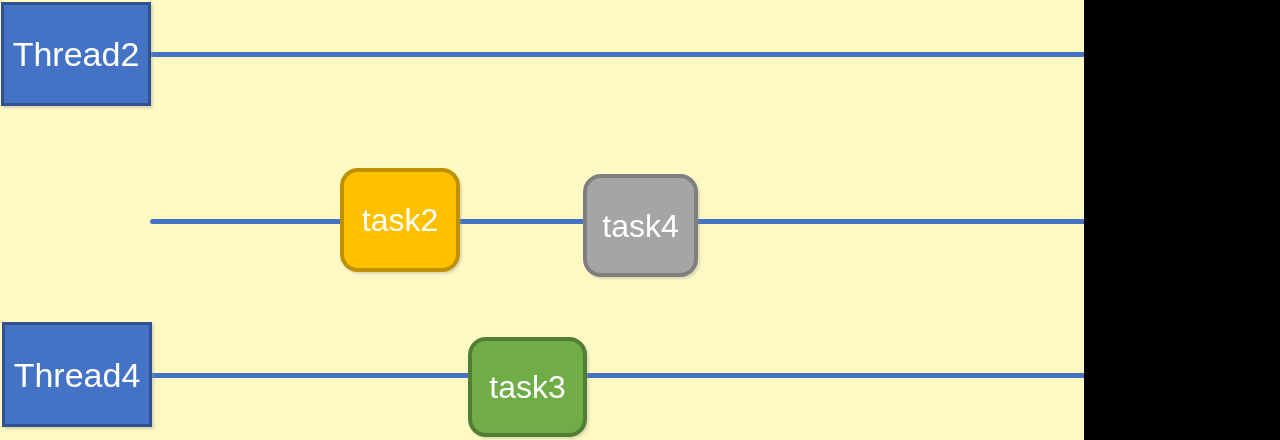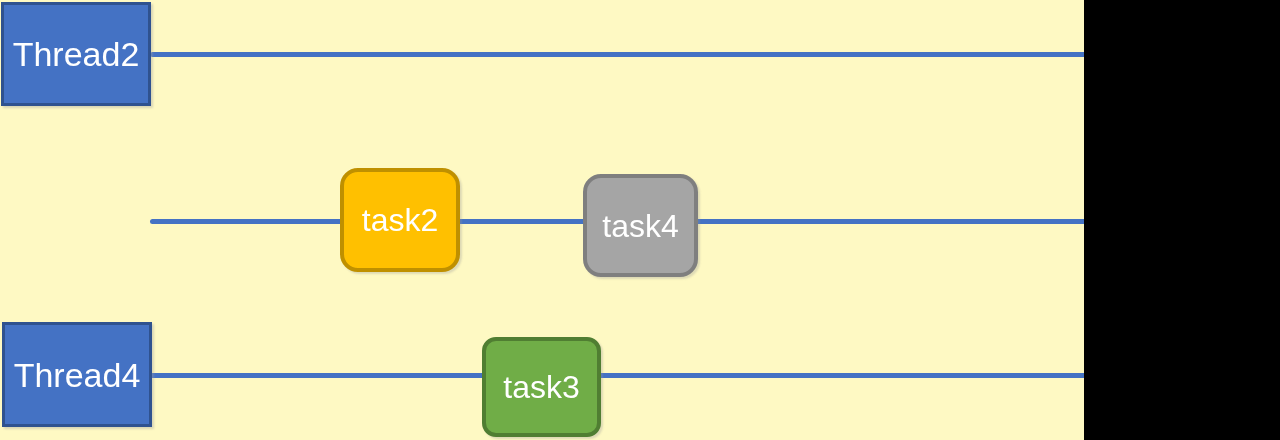--- a/index.html
+++ b/index.html
@@ -59,17 +59,17 @@
     <span>task2</span>
   </div>
   <div class="shape task-box" style="left: 583px; top: 167px; width: 115px; height: 103px; background: rgb(165, 165, 165); border-color: rgb(127, 127, 127); color: rgb(255, 255, 255); margin-top: 7px;">
     <span>task4</span>
   </div>
 
   <div class="hline" style="left: 150px; top: 373px; width: 1130px; height: 5px; background: rgb(68, 114, 196);"></div>
   <div class="shape thread-box" style="left: 2px; top: 322px; width: 150px; height: 105px; background: rgb(68, 114, 196); border-color: rgb(47, 82, 143); color: rgb(255, 255, 255);">
     <span>Thread4</span>
   </div>
-  <div class="shape task-box" style="left: 482px; top: 337px; width: 119px; height: 100px; background: rgb(112, 173, 71); border-color: rgb(80, 126, 50); color: rgb(255, 255, 255); border-radius: 14px;">
+  <div class="shape task-box" style="left: 468px; top: 337px; width: 119px; height: 100px; background: rgb(112, 173, 71); border-color: rgb(80, 126, 50); color: rgb(255, 255, 255);">
     <span>task3</span>
   </div>
 
 </div>
 
 </body></html>

